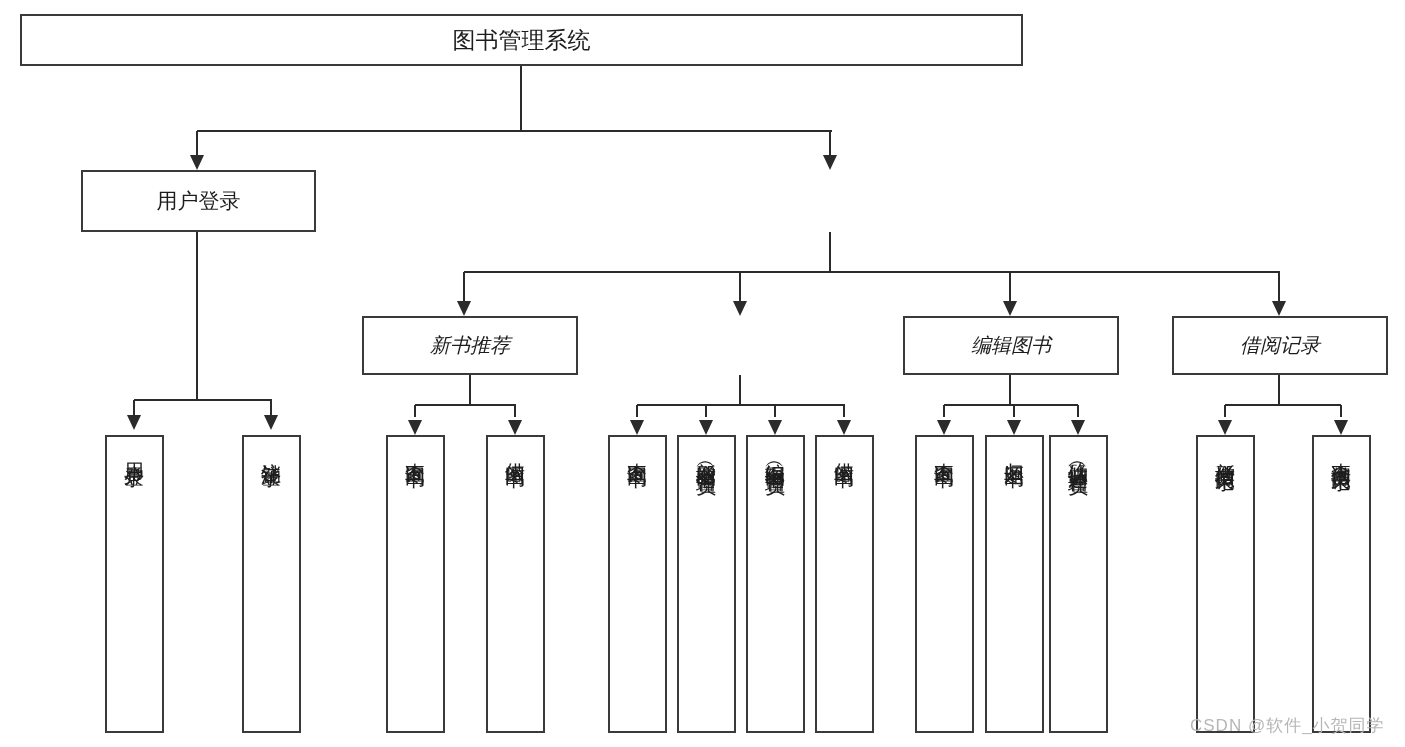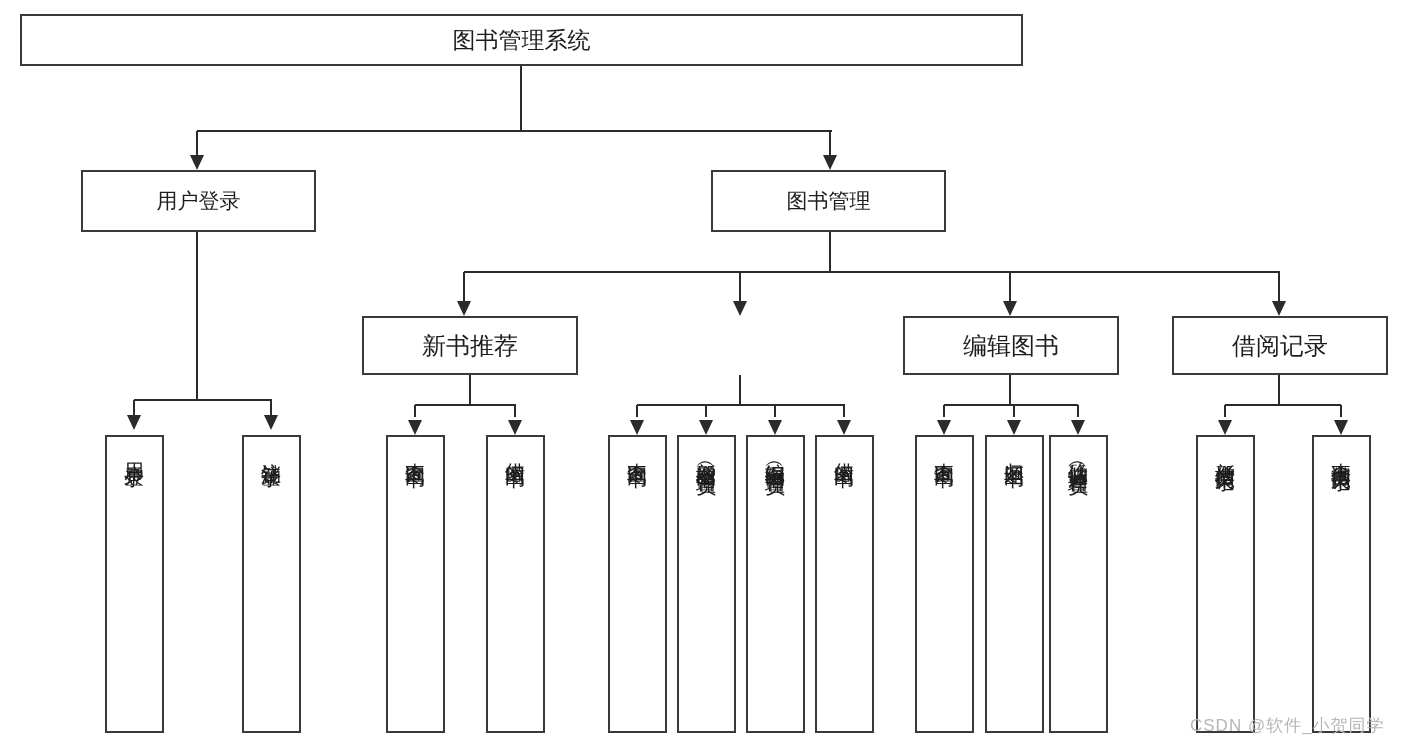--- a/index.html
+++ b/index.html
@@ -26,21 +26,22 @@
     justify-content: center;
     color: #1d1d1d;
   }
   .node.root {
     font-size: 23px;
   }
   .node.level2 {
     font-size: 21px;
   }
   .node.level3 {
-    font-size: 24px;
+    font-size: 20px;
+    font-style: italic;
   }
   .node.leaf {
     font-size: 20px;
     padding: 10px 0;
     align-items: flex-start;
   }
   .node .label {
     line-height: 1.25;
     white-space: pre;
     text-align: center;
@@ -137,23 +138,20 @@
     </div>
 
   <div class="node root" style="left:20px;top:14px;width:1003px;height:52px;">
     <span class="label">图书管理系统</span>
   </div>
 
   <div class="node level2" style="left:81px;top:170px;width:235px;height:62px;">
     <span class="label">用户登录</span>
   </div>
 
-  <div class="node level2" style="left:711px;top:170px;width:235px;height:62px;">
-    <span class="label">图书管理</span>
-  </div>
 
   <div class="node level3" style="left:362px;top:316px;width:216px;height:59px;">
     <span class="label">新书推荐</span>
   </div>
 
 
   <div class="node level3" style="left:903px;top:316px;width:216px;height:59px;">
     <span class="label">编辑图书</span>
   </div>
 

